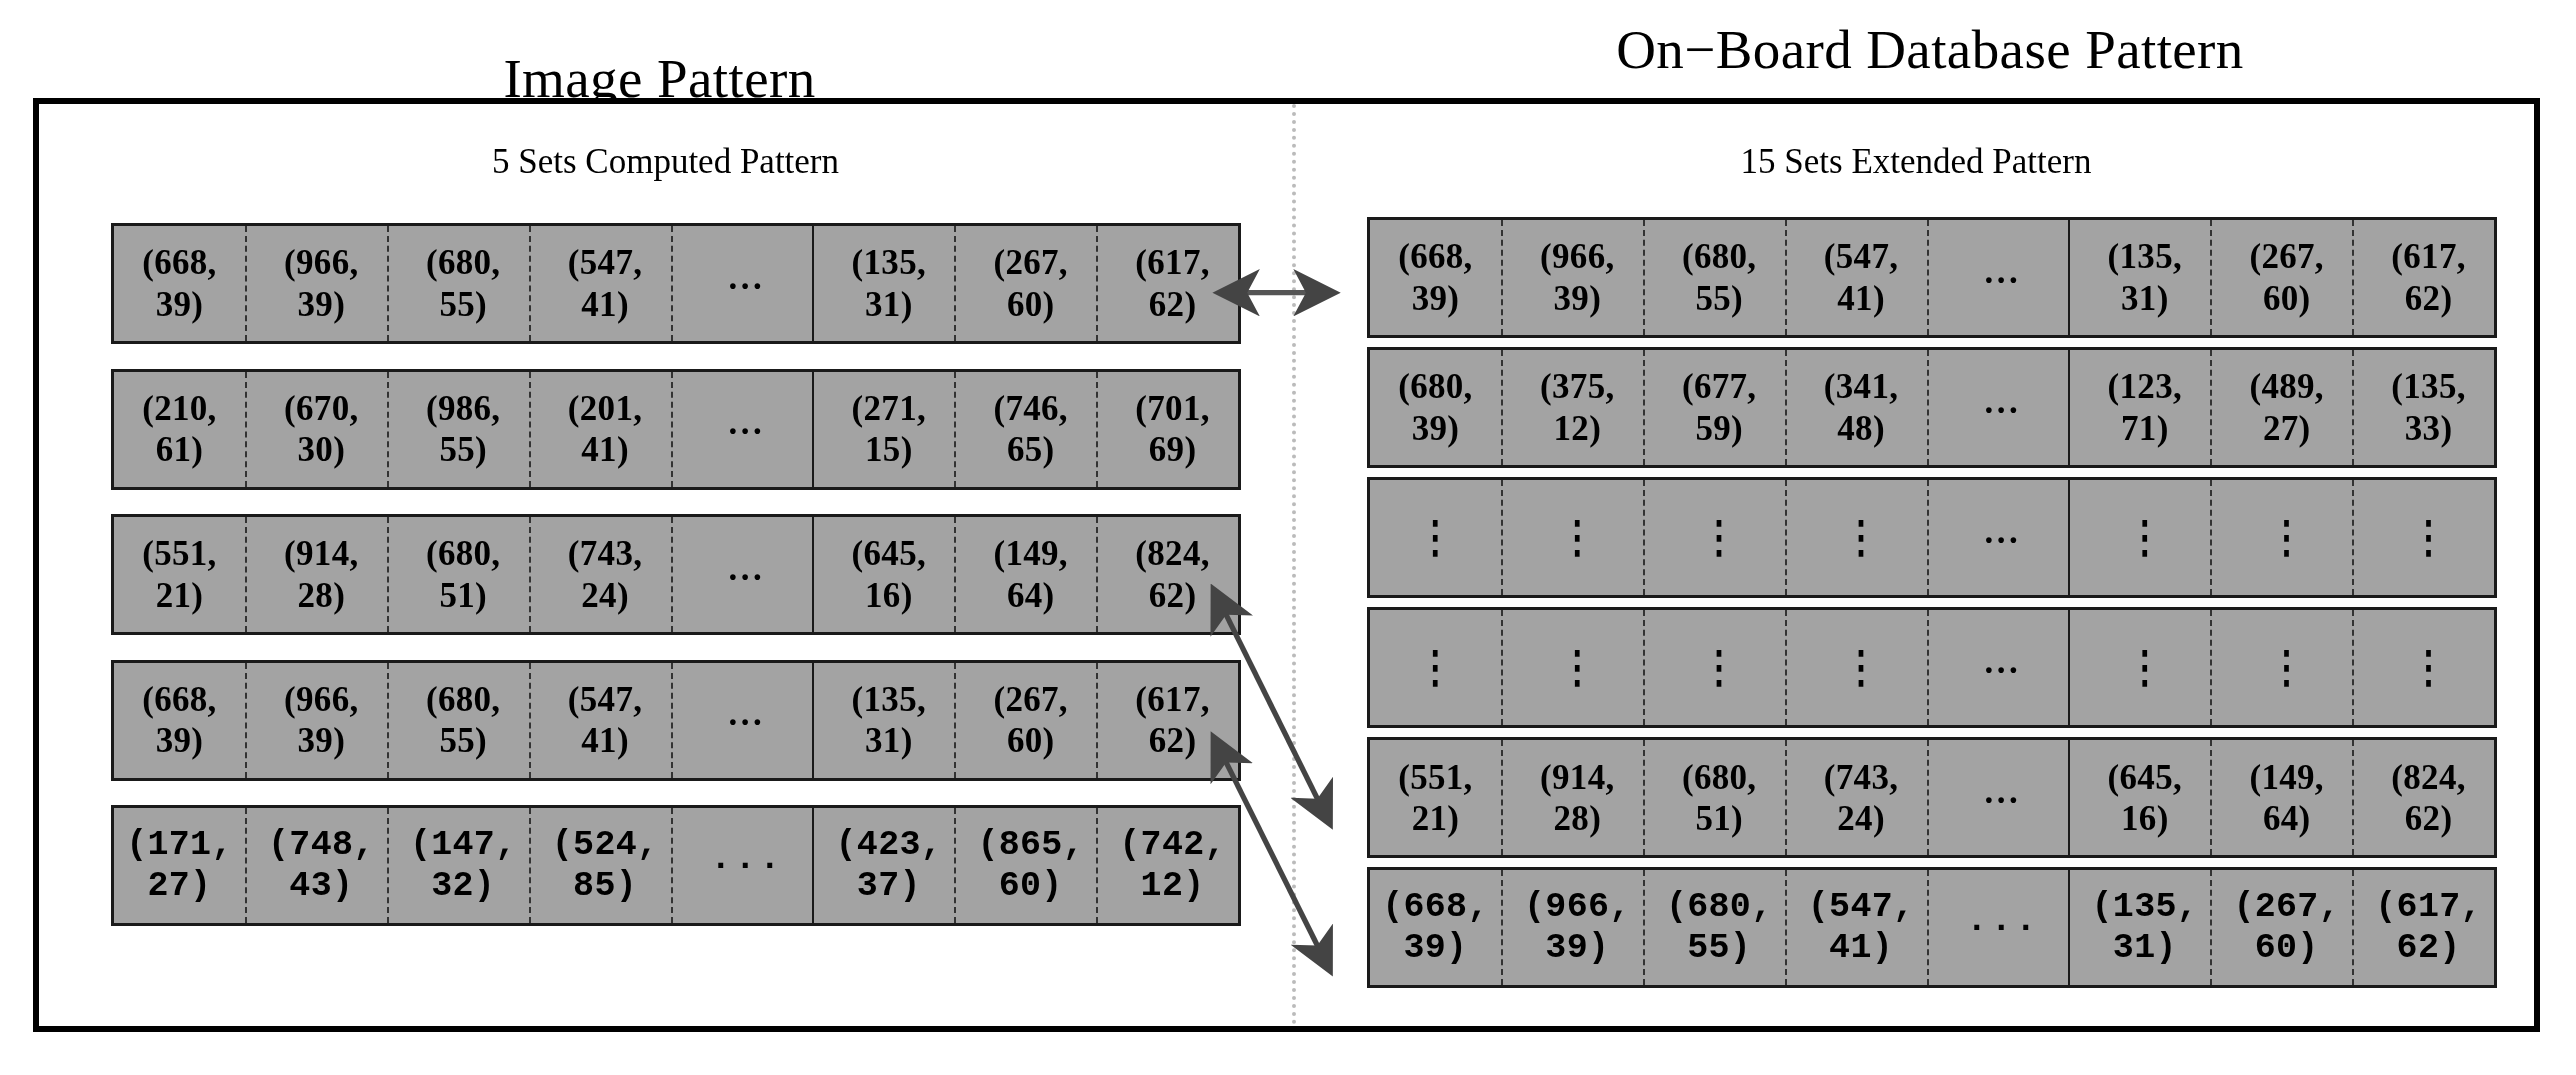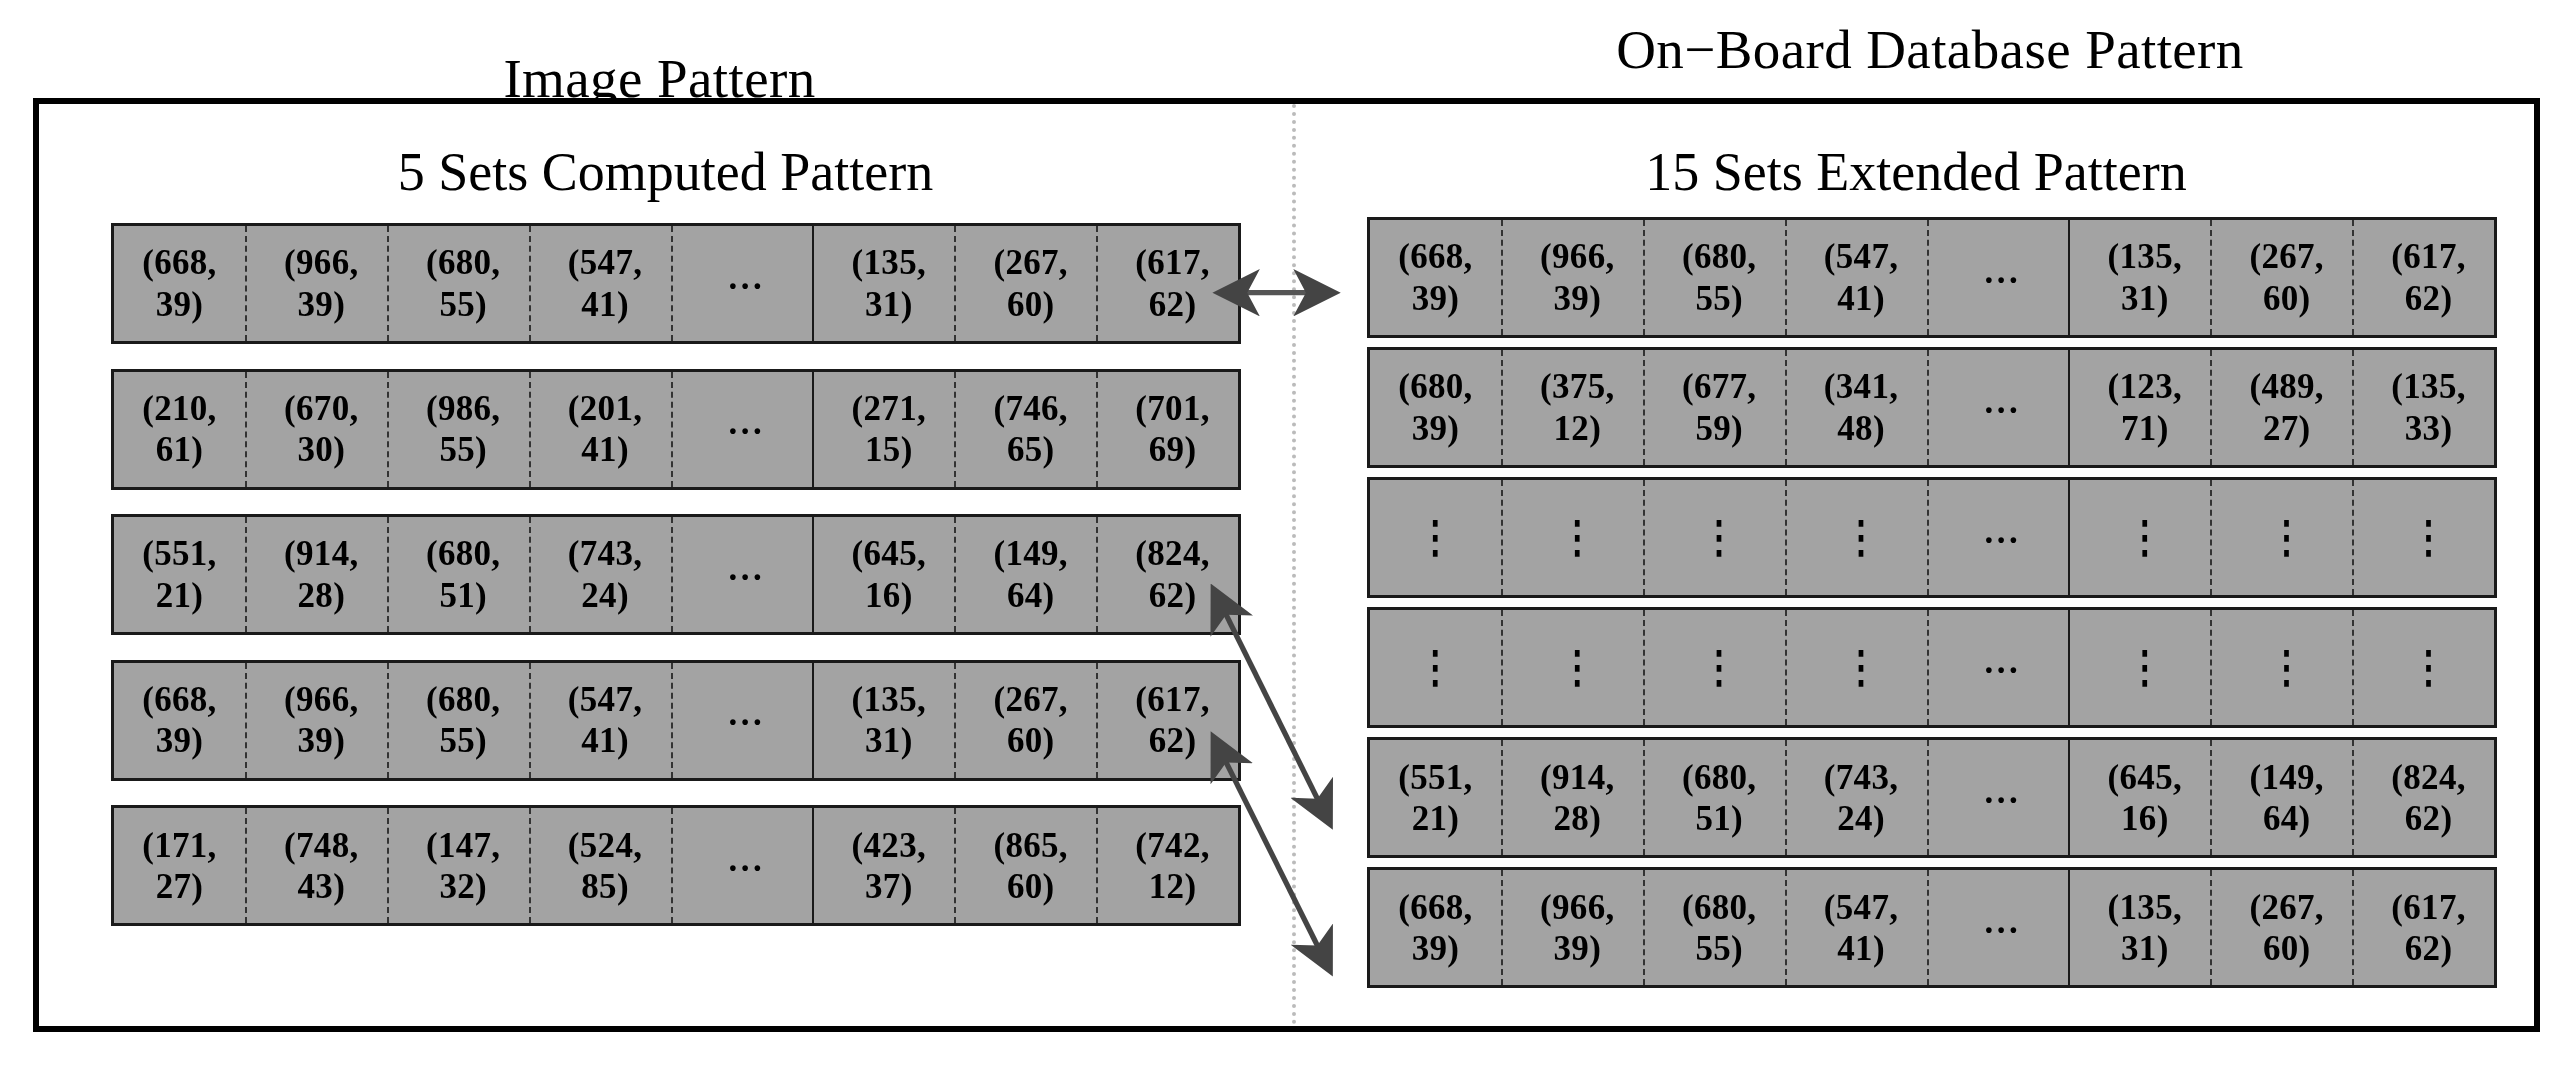--- a/index.html
+++ b/index.html
@@ -54,21 +54,21 @@
     top: 0px;
     width: 0px;
     height: 921px;
     border-left: 4.4px dotted #bbbbbb;
   }
 
   
   .panel-subtitle {
     position: absolute;
     top: 39px;
-    font-size: 54px;
+    font-size: 35px;
     font-weight: 400;
     text-align: center;
     white-space: nowrap;
     line-height: 1.1;
   }
   #subtitle-left  { left: 0px;    width: 1253px; }
   #subtitle-right { left: 1253px; width: 1248px; }
 
   
   .table-block {
@@ -80,21 +80,21 @@
   .pattern-row {
     display: flex;
     width: 100%;
     height: 121px;
     border: 3.5px solid #1a1a1a;
     box-sizing: border-box;
     background: #a3a3a3;
     margin-bottom: 24.6px;
     gap: 9px;
   }
-  .pattern-row:last-child { margin-bottom: 16px; }
+  .pattern-row:last-child { margin-bottom: 16px; font-family: Liberation Mono, monospace; }
 
   .cell {
     flex: 1 1 0;
     display: flex;
     align-items: center;
     justify-content: center;
     box-sizing: border-box;
     border-right: 2.6px dashed #333333;
     font-size: 35px;
     font-weight: 700;

